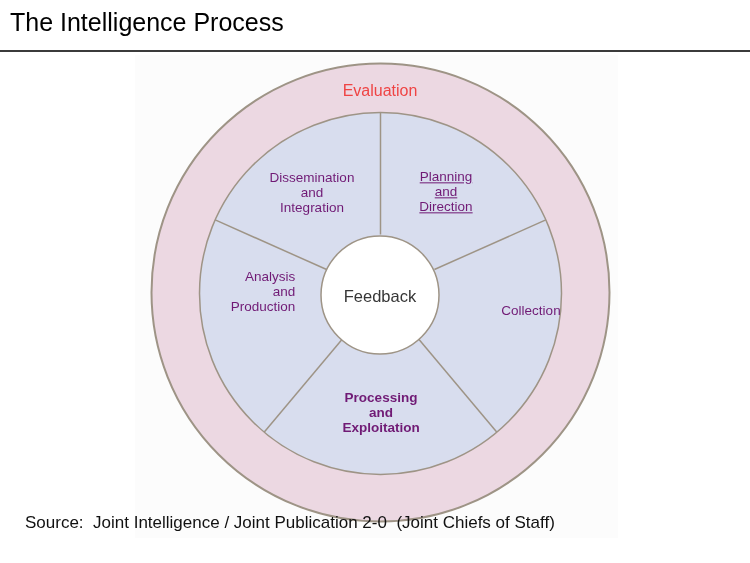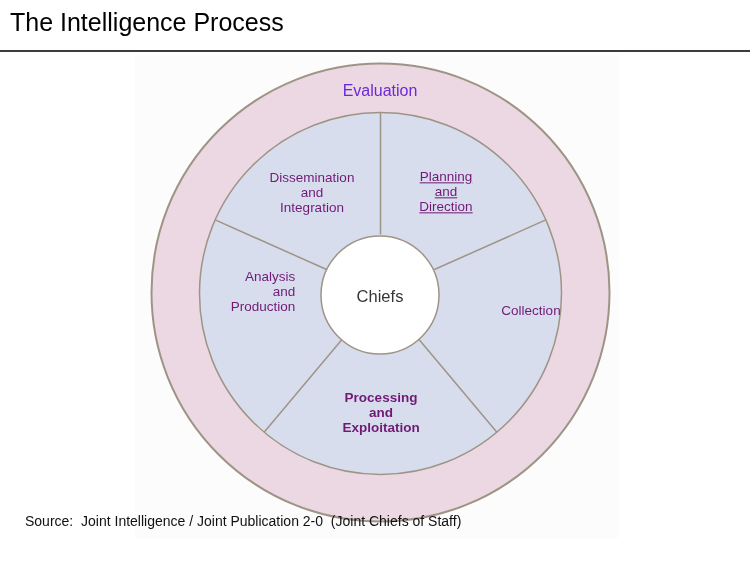--- a/index.html
+++ b/index.html
@@ -50,35 +50,35 @@
   .ring-stroke { stroke: #9e9486; }
   .label {
     position: absolute;
     transform: translate(-50%, -50%);
     text-align: center;
     color: #701a75;
     white-space: pre-line;
   }
   .ring-label {
     font-size: 16px;
-    color: #6d28d9;
+    color: #ef4444;
   }
   .segment-label {
     font-size: 13.5px;
     line-height: 1.12;
   }
   .mission-label {
     font-size: 16.5px;
     color: #363636;
   }
   .source-note {
     position: absolute;
     left: 25px;
     top: 513px;
-    font-size: 14px;
+    font-size: 17px;
     color: #111111;
     white-space: pre;
     text-align: center;
   }
 </style>
 </head>
 <body>
 
 <div class="page">
 
@@ -116,18 +116,18 @@
   <div class="label segment-label" style="left:263px; top:292px;text-align:right;">Analysis
 and
 Production</div>
 
   <div class="label segment-label" style="left:497px; top:311px;margin-left:34px;">Collection</div>
 
   <div class="label segment-label" style="left:381px; top:413px;font-weight:bold;">Processing
 and
 Exploitation</div>
 
-  <div class="label mission-label" style="left:380px; top:296px;">Chiefs</div>
+  <div class="label mission-label" style="left:380px; top:296px;">Feedback</div>
 
 
   <div class="source-note">Source:  Joint Intelligence / Joint Publication 2-0  (Joint Chiefs of Staff)</div>
 
 </div>
 
 </body></html>

